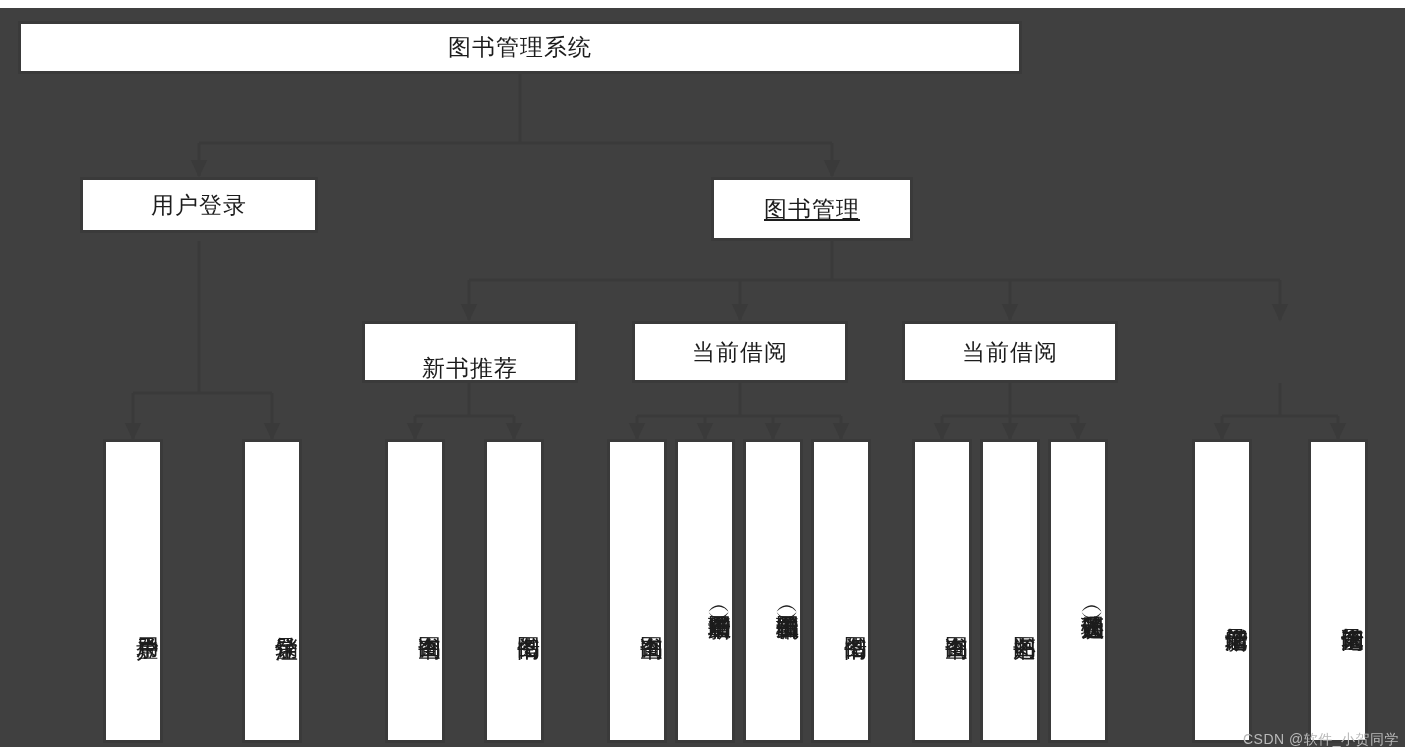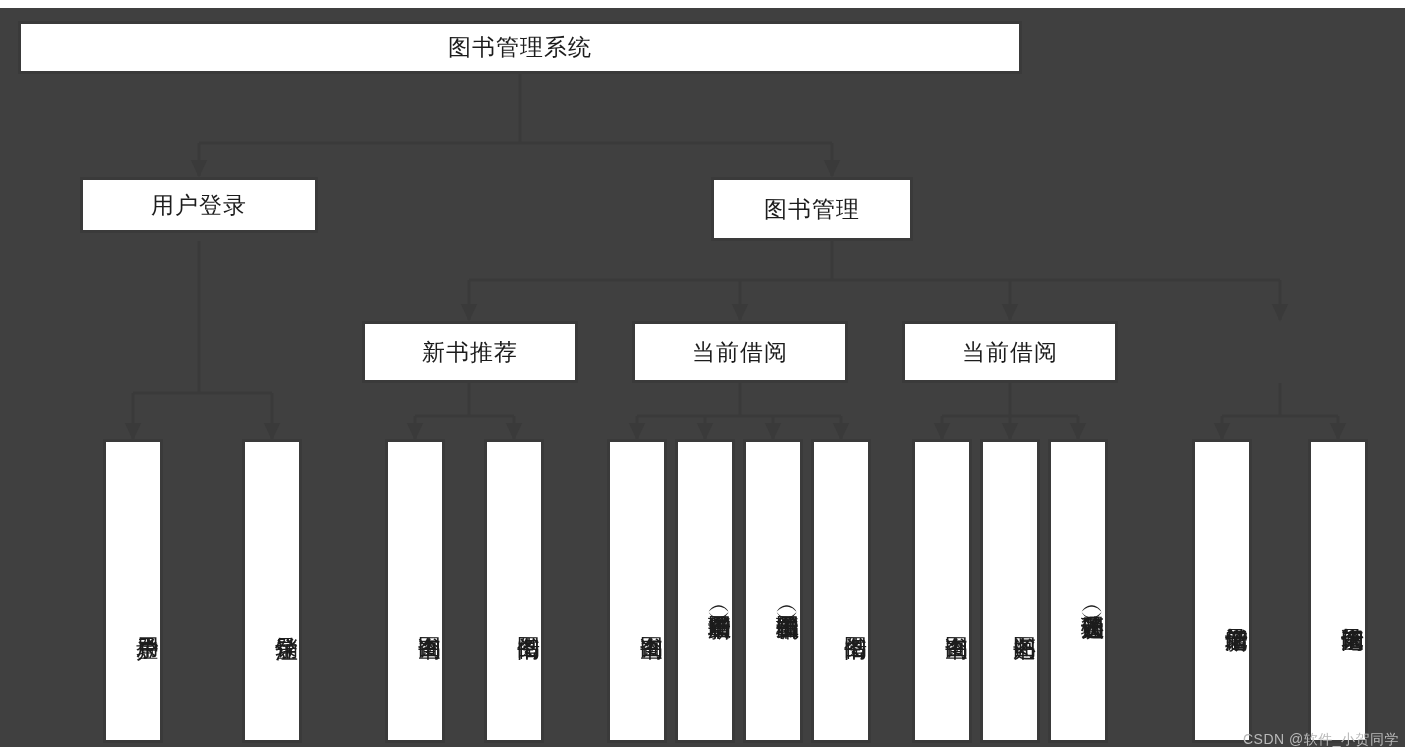--- a/index.html
+++ b/index.html
@@ -106,25 +106,25 @@
     </g>
   </svg>
 
   <div class="node h" style="left:18px;top:13px;width:1004px;height:53px;">
     <span class="lbl">图书管理系统</span>
   </div>
 
   <div class="node h" style="left:80px;top:169px;width:238px;height:56px;">
     <span class="lbl">用户登录</span>
   </div>
-  <div class="node h" style="left:711px;top:169px;width:202px;height:64px;">
+  <div class="node h" style="left:711px;top:169px;width:202px;height:64px;text-decoration:underline;">
     <span class="lbl">图书管理</span>
   </div>
 
-  <div class="node h" style="left:362px;top:313px;width:216px;height:62px;">
+  <div class="node h" style="left:362px;top:313px;width:216px;height:62px;align-items:flex-end;">
     <span class="lbl">新书推荐</span>
   </div>
   <div class="node h" style="left:632px;top:313px;width:216px;height:62px;">
     <span class="lbl">当前借阅</span>
   </div>
   <div class="node h" style="left:902px;top:313px;width:216px;height:62px;">
     <span class="lbl">当前借阅</span>
   </div>
 
   <div class="node v" style="left:103px;top:431px;width:60px;height:304px;">

